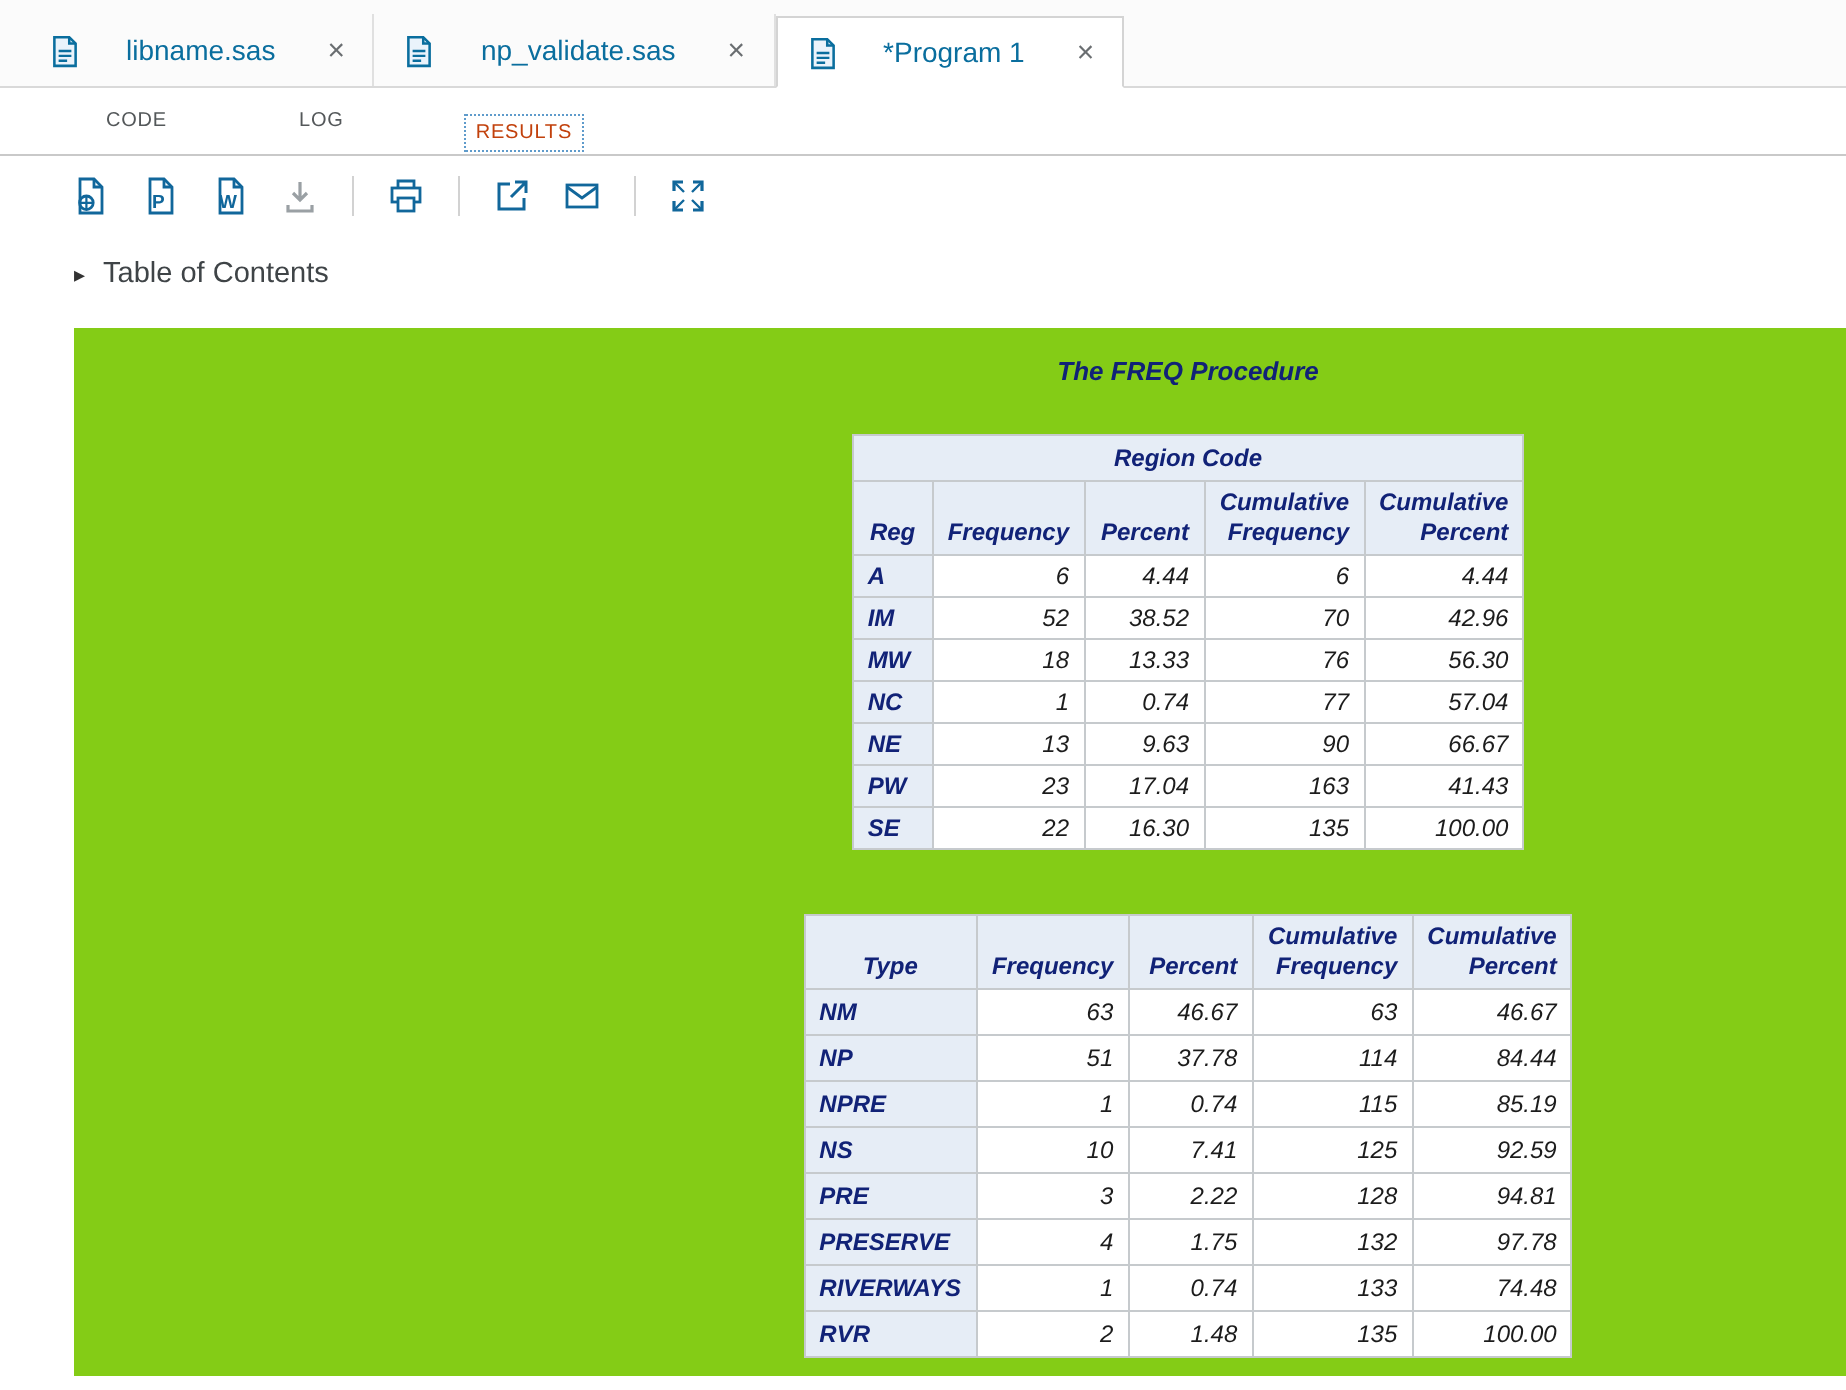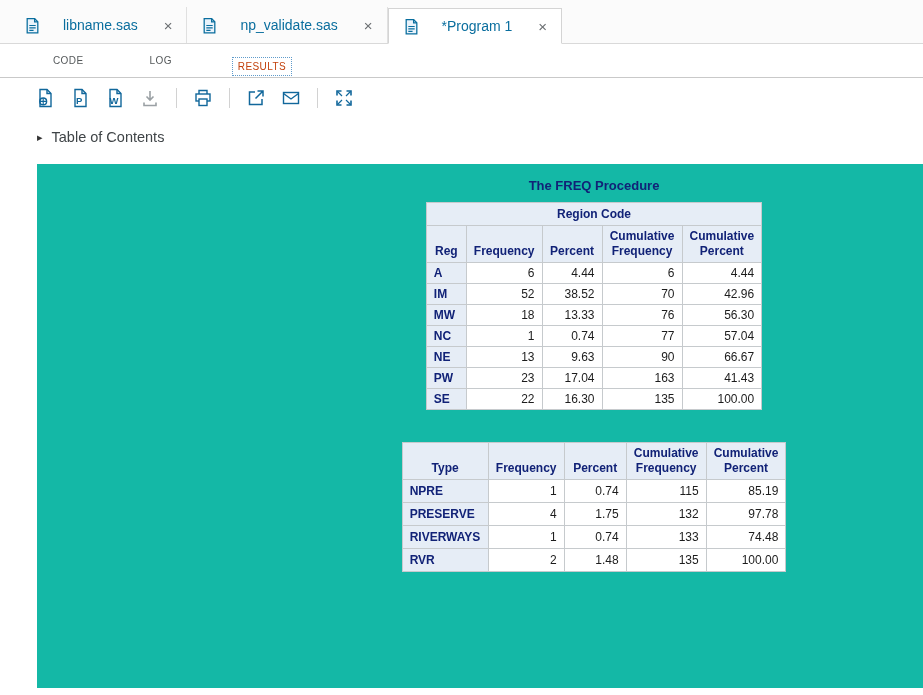--- a/index.html
+++ b/index.html
@@ -94,59 +94,60 @@
     color: #3f4447;
   }
   .tocrow .caret { font-size: 11px; color: #333; margin-right: 9px; cursor: pointer; }
 
   
   .results-panel {
     margin-left: 37px;
     margin-top: 14px;
     width: 886px;
     height: 524px;
-    background: #14b8a6;
+    background: #84cc16;
     overflow: hidden;
+    font-style: italic;
   }
   .results-inner {
     width: 1114px;
     padding-top: 10px;
   }
   .proc-title {
     text-align: center;
     font-size: 13px;
     font-weight: bold;
     color: #112277;
     margin-top: 4px;
   }
 
   table.sas-table {
     border-collapse: collapse;
     font-size: 12px;
     background: #ffffff;
     margin: 0 auto;
   }
-  table.sas-table.t1 { margin-top: 9px; }
+  table.sas-table.t1 { margin-top: 24px; }
   table.sas-table.t2 { margin-top: 32px; }
   .sas-table th, .sas-table td {
     border: 1px solid #c6cacd;
     padding: 3px 7px;
   }
   .sas-table th.span {
     background: #e6edf6;
     color: #112277;
     text-align: center;
     font-weight: bold;
     padding: 4px 7px;
   }
   .sas-table th.colhead {
     background: #e6edf6;
     color: #112277;
     font-weight: bold;
-    text-align: center;
+    text-align: right;
     vertical-align: bottom;
     line-height: 1.25;
   }
   .sas-table th.colhead.first { text-align: center; }
   .sas-table th.rowhead {
     background: #e6edf6;
     color: #112277;
     font-weight: bold;
     text-align: left;
   }
@@ -370,27 +371,55 @@
         </colgroup>
         <tbody>
           <tr>
             <th class="colhead first">Type</th>
             <th class="colhead">Frequency</th>
             <th class="colhead">Percent</th>
             <th class="colhead">Cumulative Frequency</th>
             <th class="colhead">Cumulative Percent</th>
           </tr>
           <tr>
+            <th class="rowhead">NM</th>
+            <td>63</td>
+            <td>46.67</td>
+            <td>63</td>
+            <td>46.67</td>
+          </tr>
+          <tr>
+            <th class="rowhead">NP</th>
+            <td>51</td>
+            <td>37.78</td>
+            <td>114</td>
+            <td>84.44</td>
+          </tr>
+          <tr>
             <th class="rowhead">NPRE</th>
             <td>1</td>
             <td>0.74</td>
             <td>115</td>
             <td>85.19</td>
           </tr>
           <tr>
+            <th class="rowhead">NS</th>
+            <td>10</td>
+            <td>7.41</td>
+            <td>125</td>
+            <td>92.59</td>
+          </tr>
+          <tr>
+            <th class="rowhead">PRE</th>
+            <td>3</td>
+            <td>2.22</td>
+            <td>128</td>
+            <td>94.81</td>
+          </tr>
+          <tr>
             <th class="rowhead">PRESERVE</th>
             <td>4</td>
             <td>1.75</td>
             <td>132</td>
             <td>97.78</td>
           </tr>
           <tr>
             <th class="rowhead">RIVERWAYS</th>
             <td>1</td>
             <td>0.74</td>

